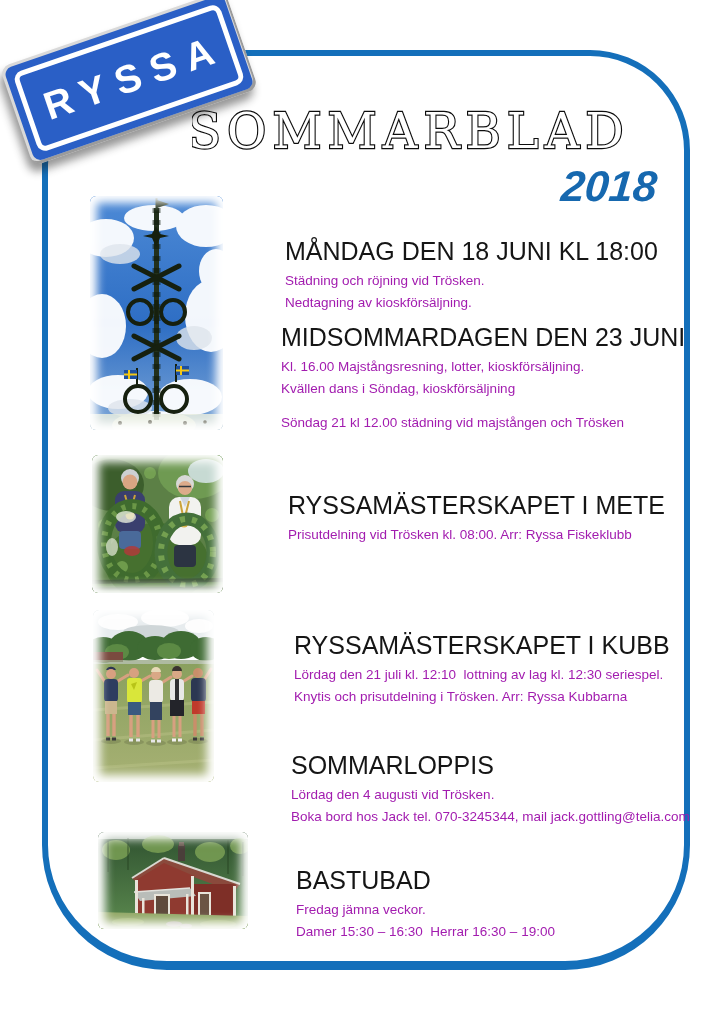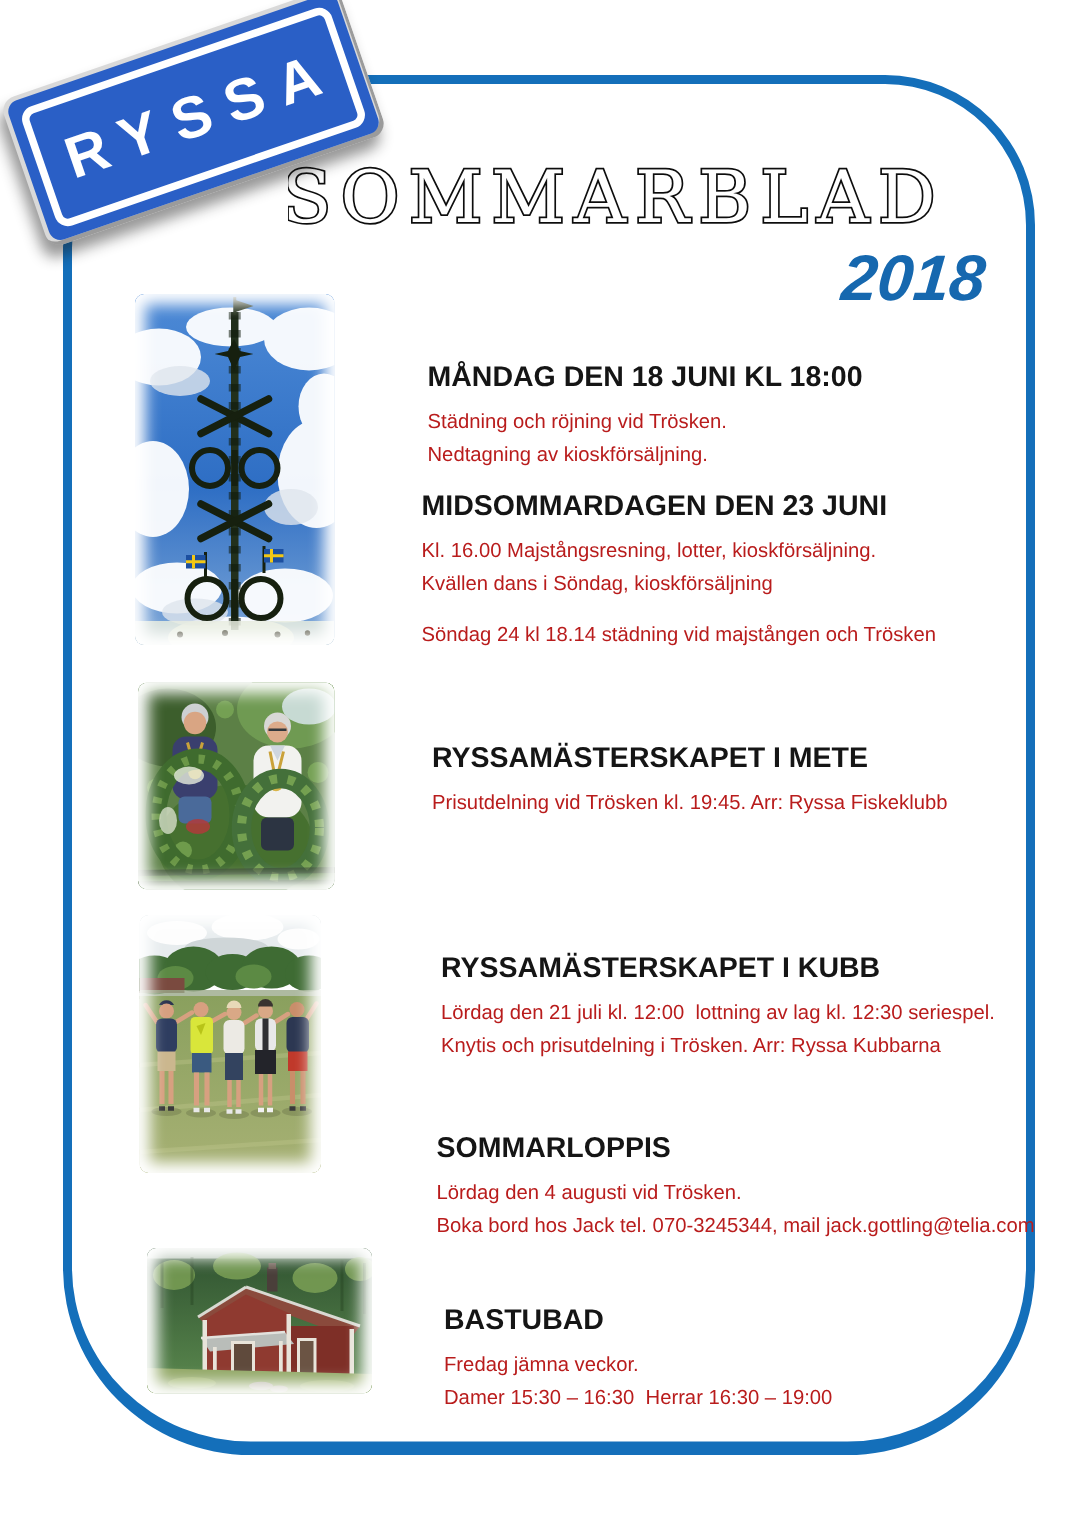--- a/index.html
+++ b/index.html
@@ -53,26 +53,26 @@
   .photo { position:absolute; overflow:hidden; border-radius:6px; }
   .photo svg { display:block; width:100%; height:100%; }
   .photo::after {
     content:""; position:absolute; inset:0; border-radius:6px;
     box-shadow:inset 0 0 10px 7px #ffffff; pointer-events:none;
   }
 
   
   .event { position:absolute; z-index:3; }
   .event-heading {
-    margin:0 0 7px 0; font-size:19px; line-height:23px;
-    font-weight:bold; color:#151515; white-space:pre;
+    margin:0 0 7px 0; font-size:25px; line-height:23px;
+    font-weight:normal; color:#151515; white-space:pre;
   }
   .event-line {
     margin:0; font-size:13.5px; line-height:22px;
-    color:#b91c1c; white-space:pre;
+    color:#a21caf; white-space:pre;
   }
   .gap { margin-top:12px; }
 </style>
 </head>
 <body>
 
 <div class="page">
 
   <div class="frame"></div>
 
@@ -380,31 +380,31 @@
   <section class="event" style="left:285px; top:240px;">
     <h2 class="event-heading">MÅNDAG DEN 18 JUNI KL 18:00</h2>
     <p class="event-line">Städning och röjning vid Trösken.</p>
     <p class="event-line">Nedtagning av kioskförsäljning.</p>
   </section>
 
   <section class="event" style="left:281px; top:326px;">
     <h2 class="event-heading">MIDSOMMARDAGEN DEN 23 JUNI</h2>
     <p class="event-line">Kl. 16.00 Majstångsresning, lotter, kioskförsäljning.</p>
     <p class="event-line">Kvällen dans i Söndag, kioskförsäljning</p>
-    <p class="event-line gap">Söndag 24 kl 18.14 städning vid majstången och Trösken</p>
+    <p class="event-line gap">Söndag 21 kl 12.00 städning vid majstången och Trösken</p>
   </section>
 
   <section class="event" style="left:288px; top:494px;">
     <h2 class="event-heading">RYSSAMÄSTERSKAPET I METE</h2>
-    <p class="event-line">Prisutdelning vid Trösken kl. 19:45. Arr: Ryssa Fiskeklubb</p>
+    <p class="event-line">Prisutdelning vid Trösken kl. 08:00. Arr: Ryssa Fiskeklubb</p>
   </section>
 
   <section class="event" style="left:294px; top:634px;">
     <h2 class="event-heading">RYSSAMÄSTERSKAPET I KUBB</h2>
-    <p class="event-line">Lördag den 21 juli kl. 12:00  lottning av lag kl. 12:30 seriespel.</p>
+    <p class="event-line">Lördag den 21 juli kl. 12:10  lottning av lag kl. 12:30 seriespel.</p>
     <p class="event-line">Knytis och prisutdelning i Trösken. Arr: Ryssa Kubbarna</p>
   </section>
 
   <section class="event" style="left:291px; top:754px;">
     <h2 class="event-heading">SOMMARLOPPIS</h2>
     <p class="event-line">Lördag den 4 augusti vid Trösken.</p>
     <p class="event-line">Boka bord hos Jack tel. 070-3245344, mail jack.gottling@telia.com</p>
   </section>
 
   <section class="event" style="left:296px; top:869px;">

